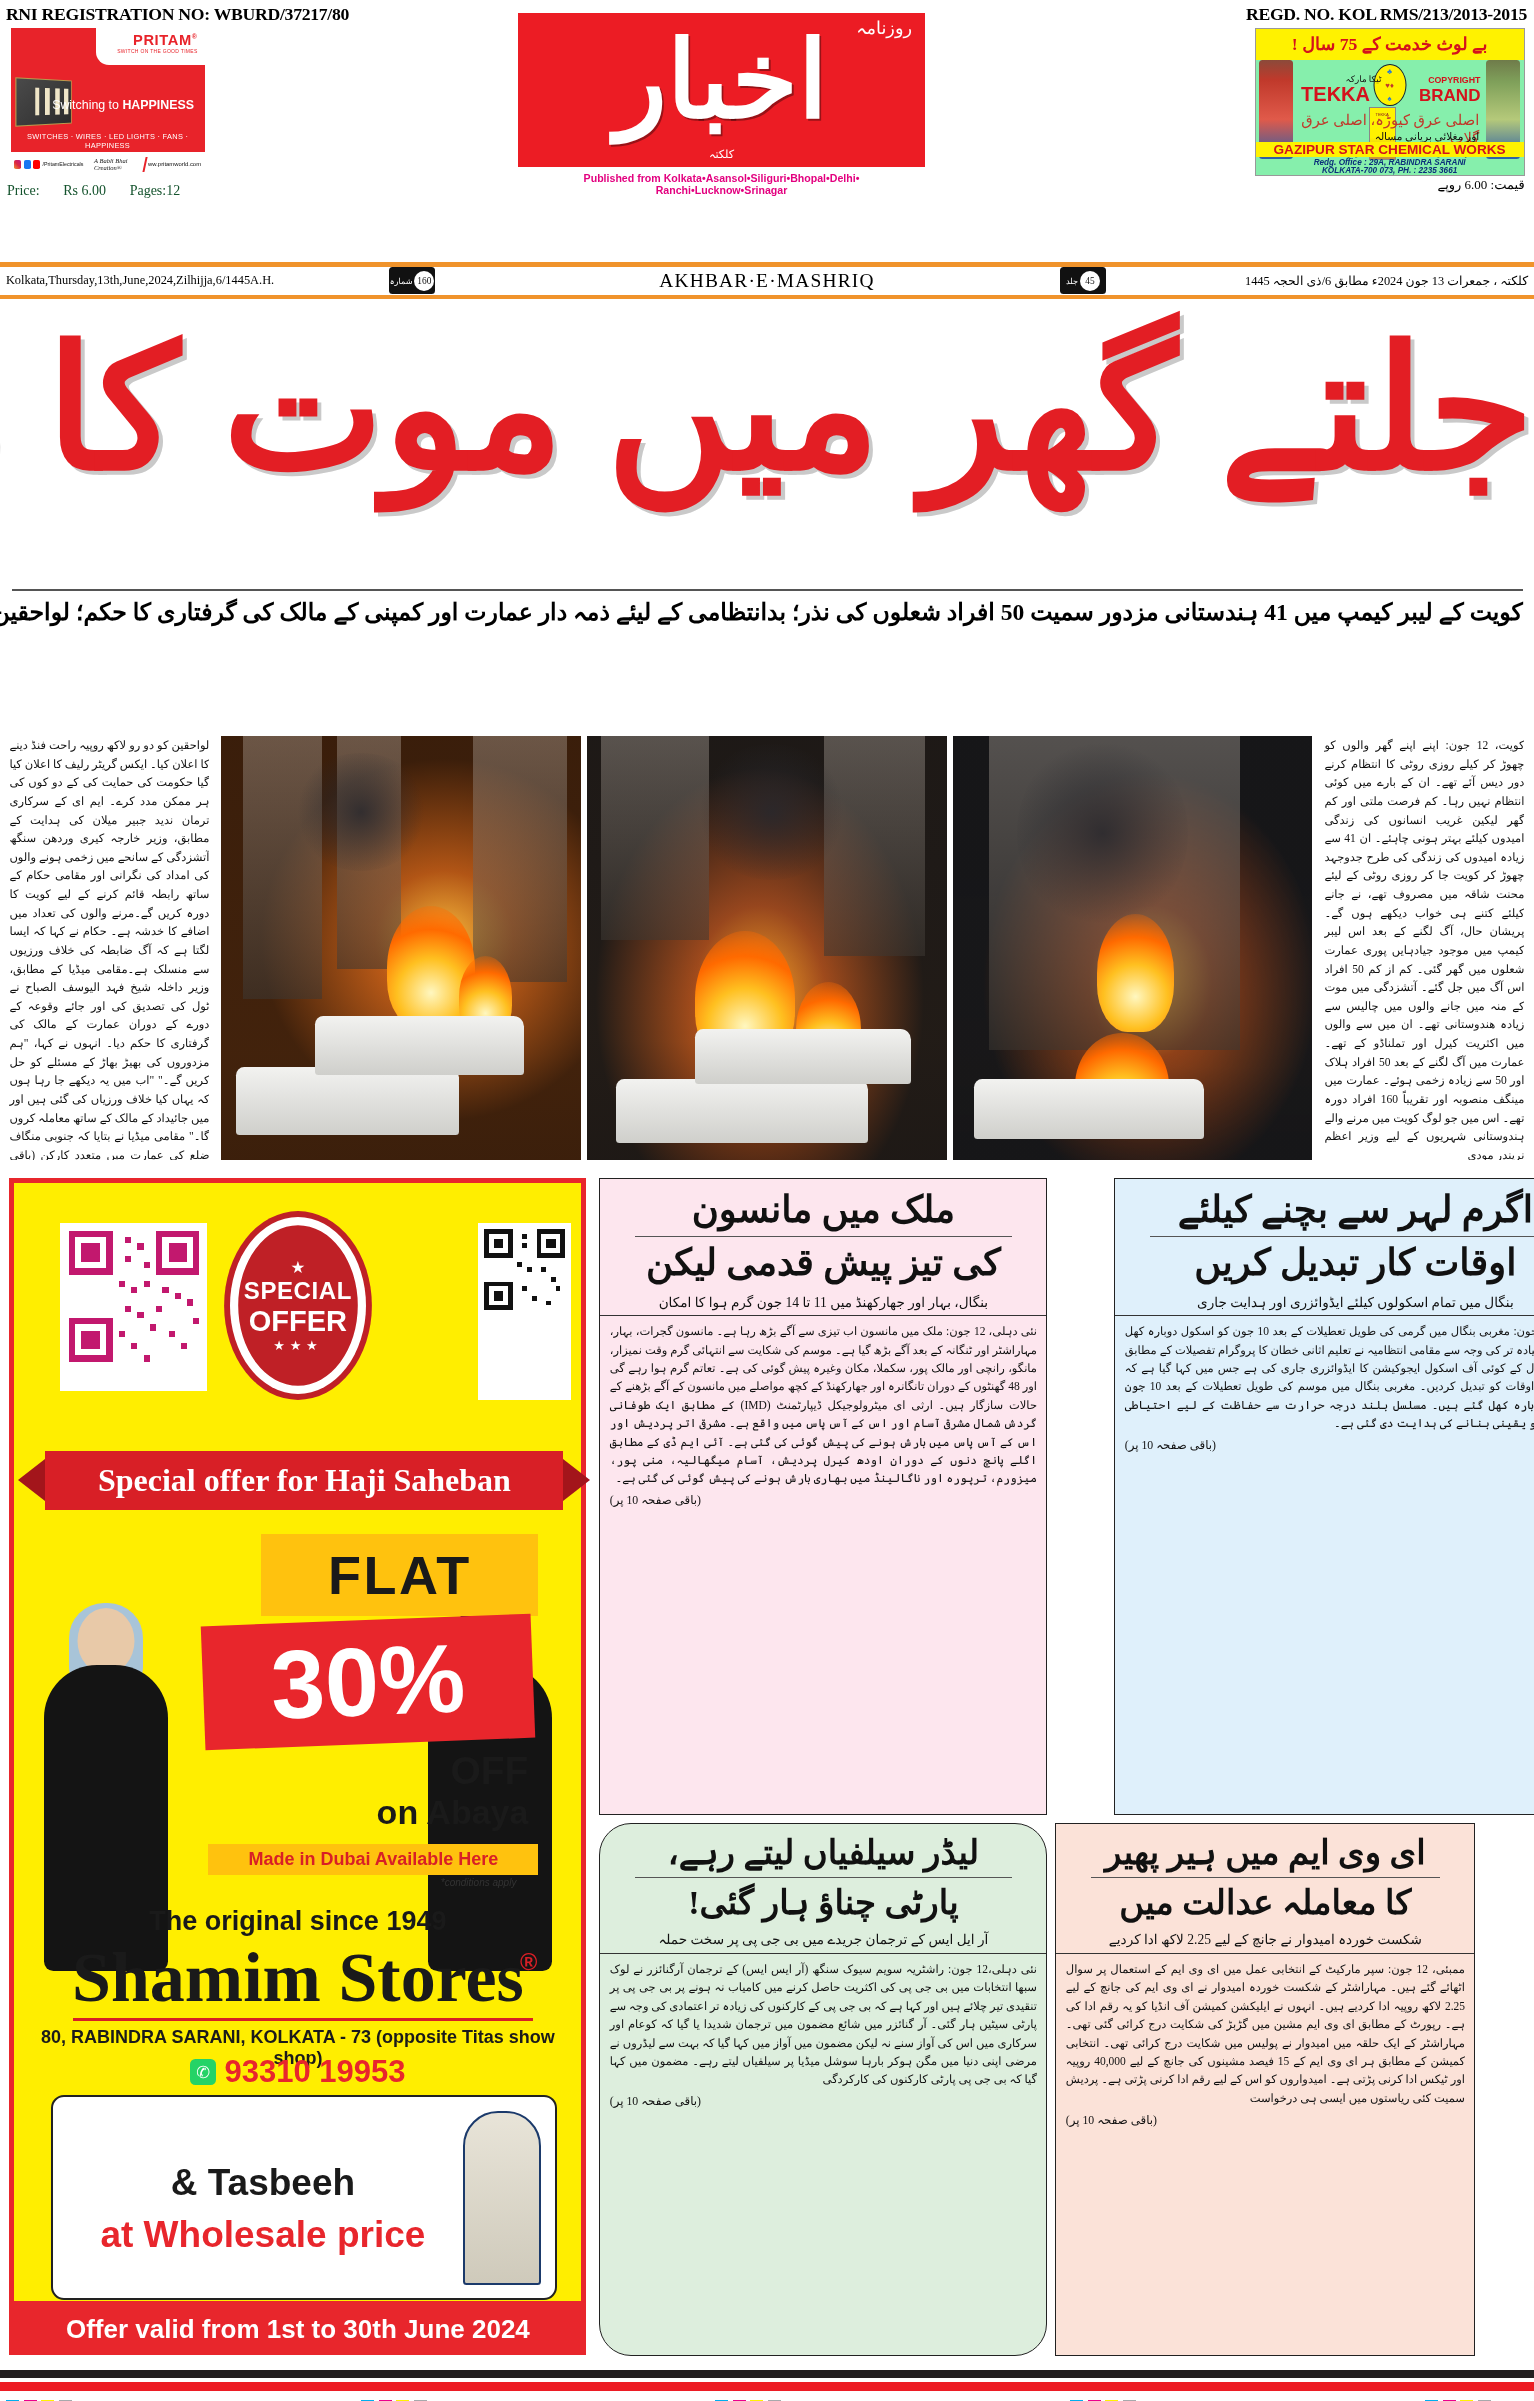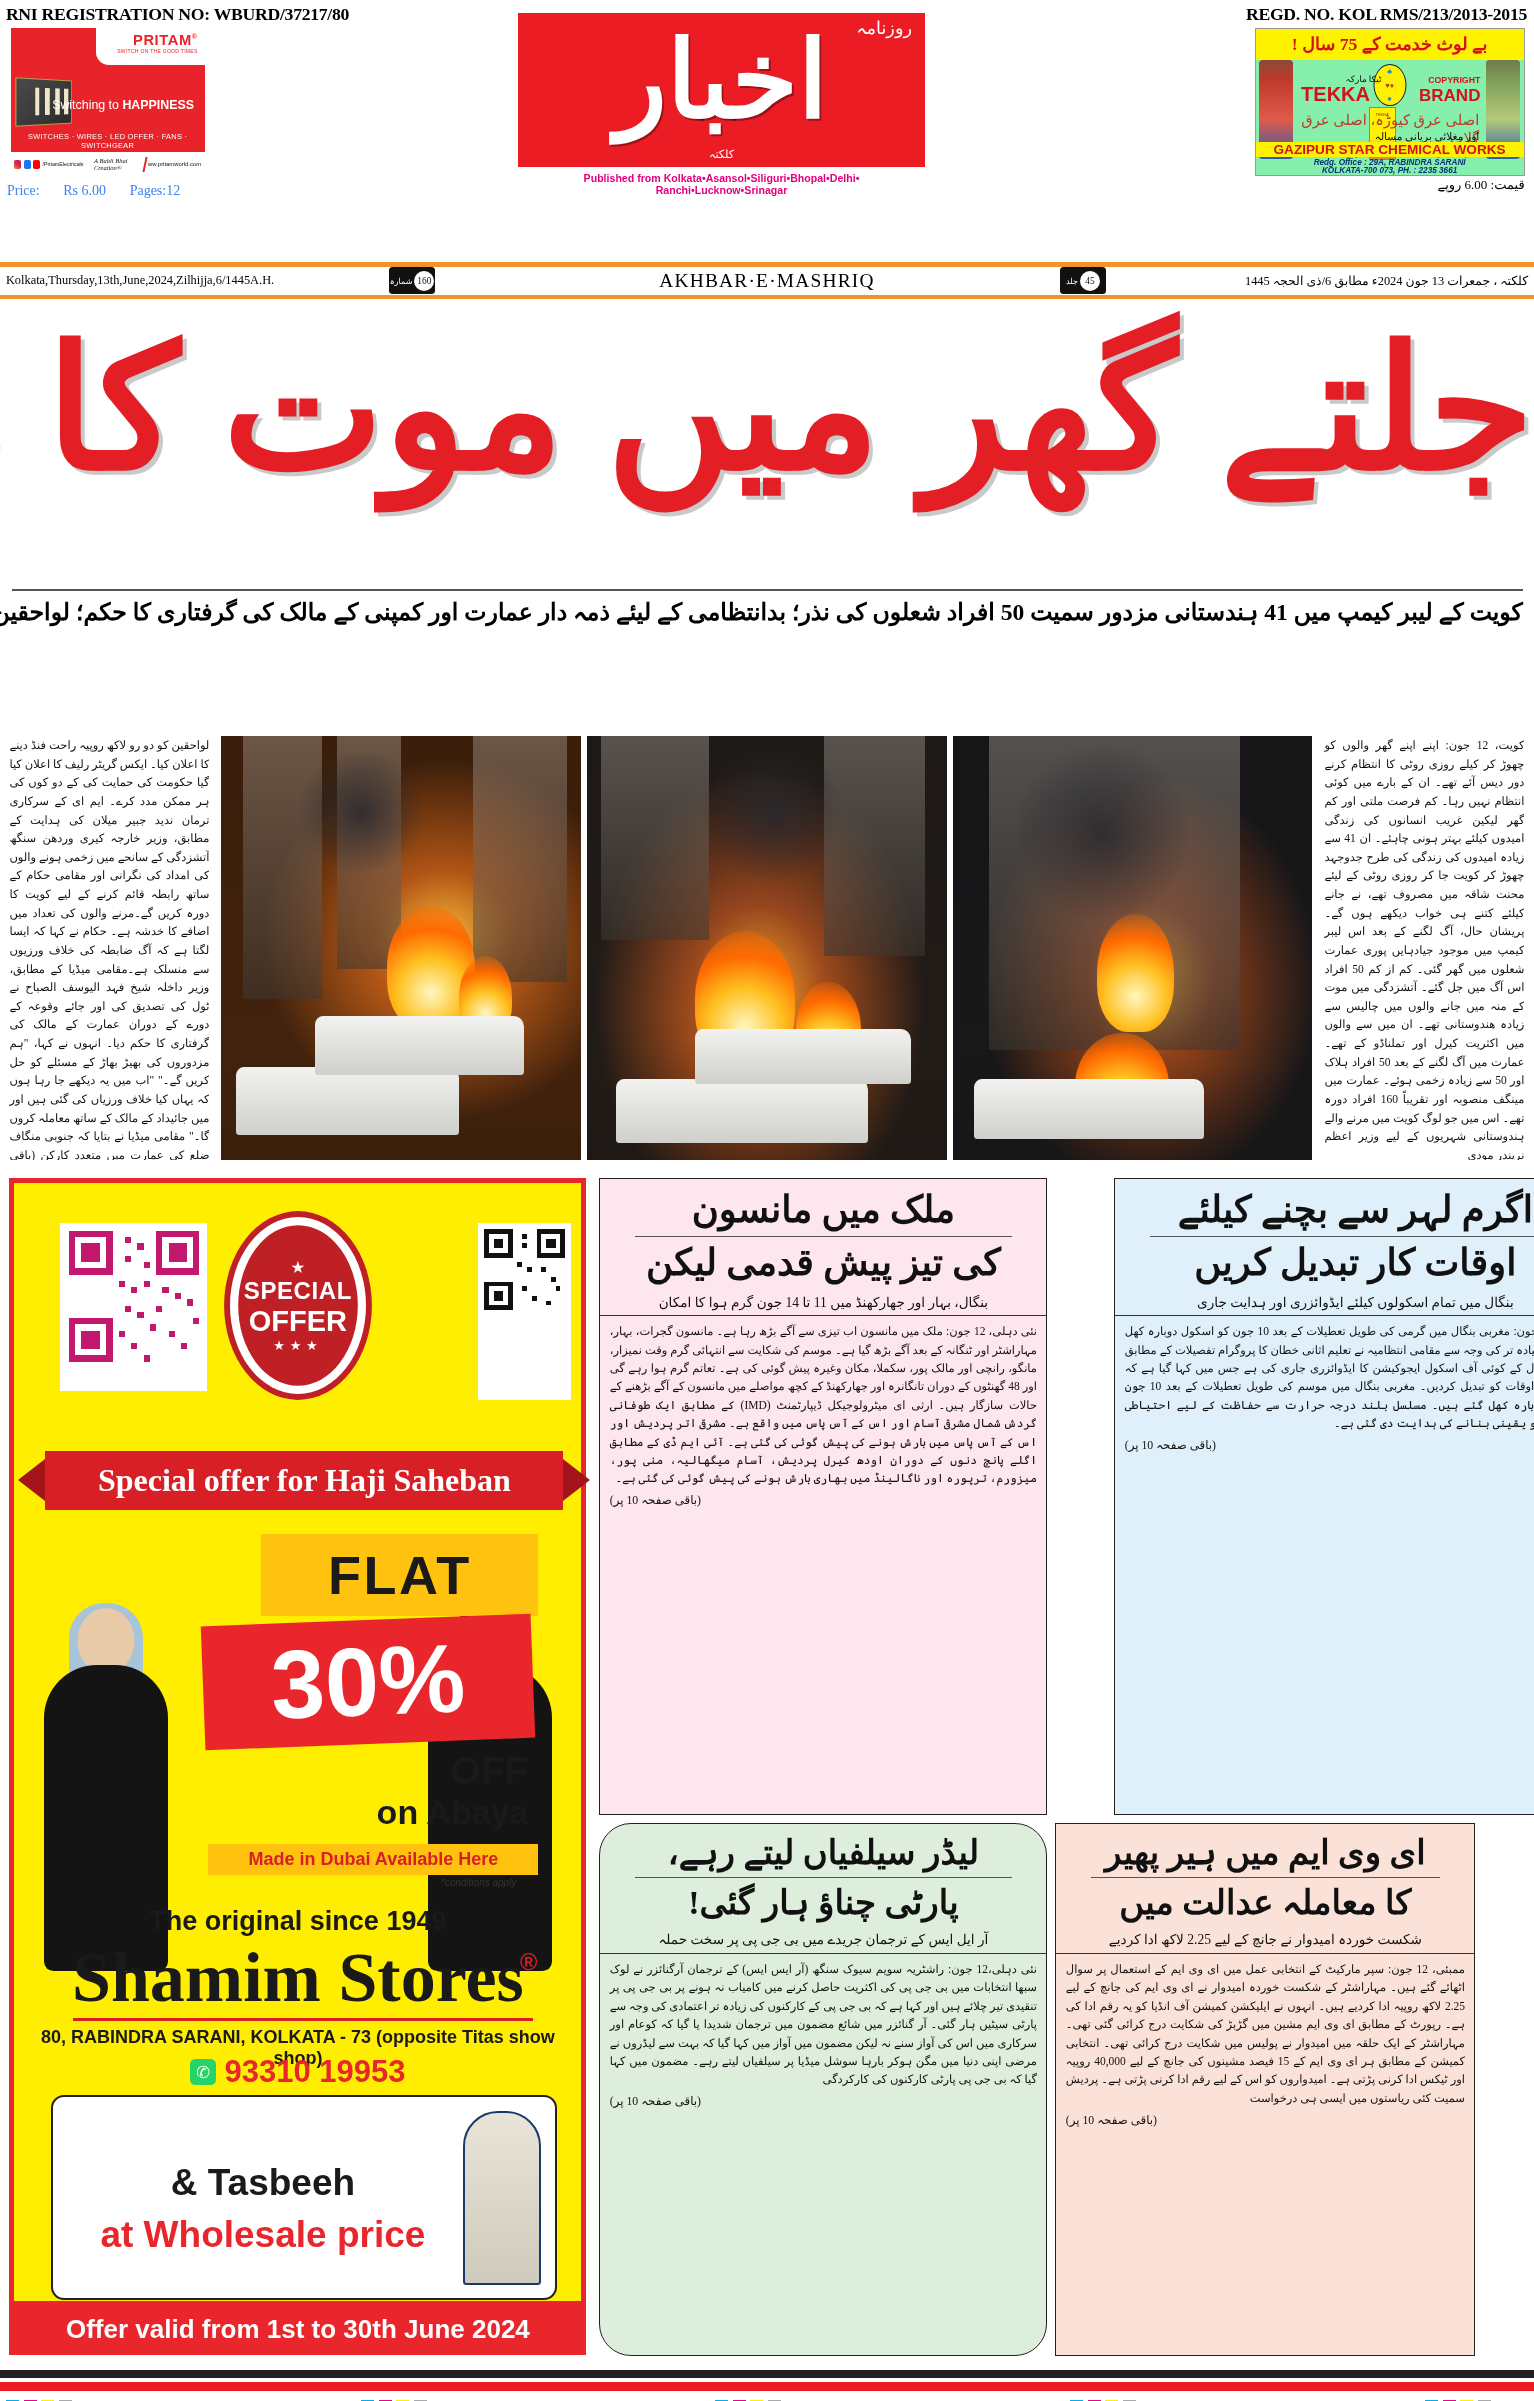--- a/index.html
+++ b/index.html
@@ -61,21 +61,21 @@
     background:#fff; display:flex; align-items:center; gap:2.4px; padding:0 3.5px;
   }
   .sm-ico { width:9.4px;height:9.4px;border-radius:1.8px;display:inline-block; }
   .pritam-foot .lbl { font-size:5.3px; color:#111; }
   .pritam-foot .babli { font-size:6.5px; font-style:italic; font-family:"Liberation Serif",serif; color:#111; }
   .pritam-foot .redslash { width:2.4px;height:15.3px;background:#e8232a;transform:skewX(-12deg); }
   .pritam-foot .url { font-size:5.9px; color:#111; }
 
   .price-line {
     position:absolute; left:7px; top:183px;
-    font-family:"Liberation Serif", serif; font-size:14px; color:#3b82f6;
+    font-family:"Liberation Serif", serif; font-size:14px; color:#14532d;
   }
   .price-line span { margin-right:23.6px; }
 
   
   .masthead {
     position:absolute; left:518px; top:13px; width:407px; height:154px;
     background:#ec1c24; overflow:hidden;
   }
   .mast-urdu {
     position:absolute; left:0; top:2.4px; width:100%;
@@ -354,21 +354,21 @@
         <div class="pritam-name"><span>PRITAM</span><span style="font-size:7px;vertical-align:super">®</span></div>
         <div class="pritam-tag">SWITCH ON THE GOOD TIMES</div>
       </div>
       <div class="pritam-plate">
         <i style="left:17.7px"></i>
           <i style="left:28px"></i>
           <i style="left:39px"></i>
           <i style="left:49px"></i>
       </div>
       <div class="pritam-switch"><span>Switching to </span><b>HAPPINESS</b></div>
-      <div class="pritam-bottom">SWITCHES · WIRES · LED OFFER · FANS · SWITCHGEAR</div>
+      <div class="pritam-bottom">SWITCHES · WIRES · LED LIGHTS · FANS · HAPPINESS</div>
       <div class="pritam-foot">
         <span class="sm-ico" style="background:linear-gradient(45deg,#f09433,#dc2743,#bc1888)"></span>
         <span class="sm-ico" style="background:#1877f2"></span>
         <span class="sm-ico" style="background:#ff0000"></span>
         <span class="lbl">/PritamElectricals</span>
         <span class="babli" style="margin-left:8.2px">A Babli Bhai Creation®</span>
         <span class="redslash"></span>
         <span class="url">ww.pritamworld.com</span>
       </div>
     </div>

